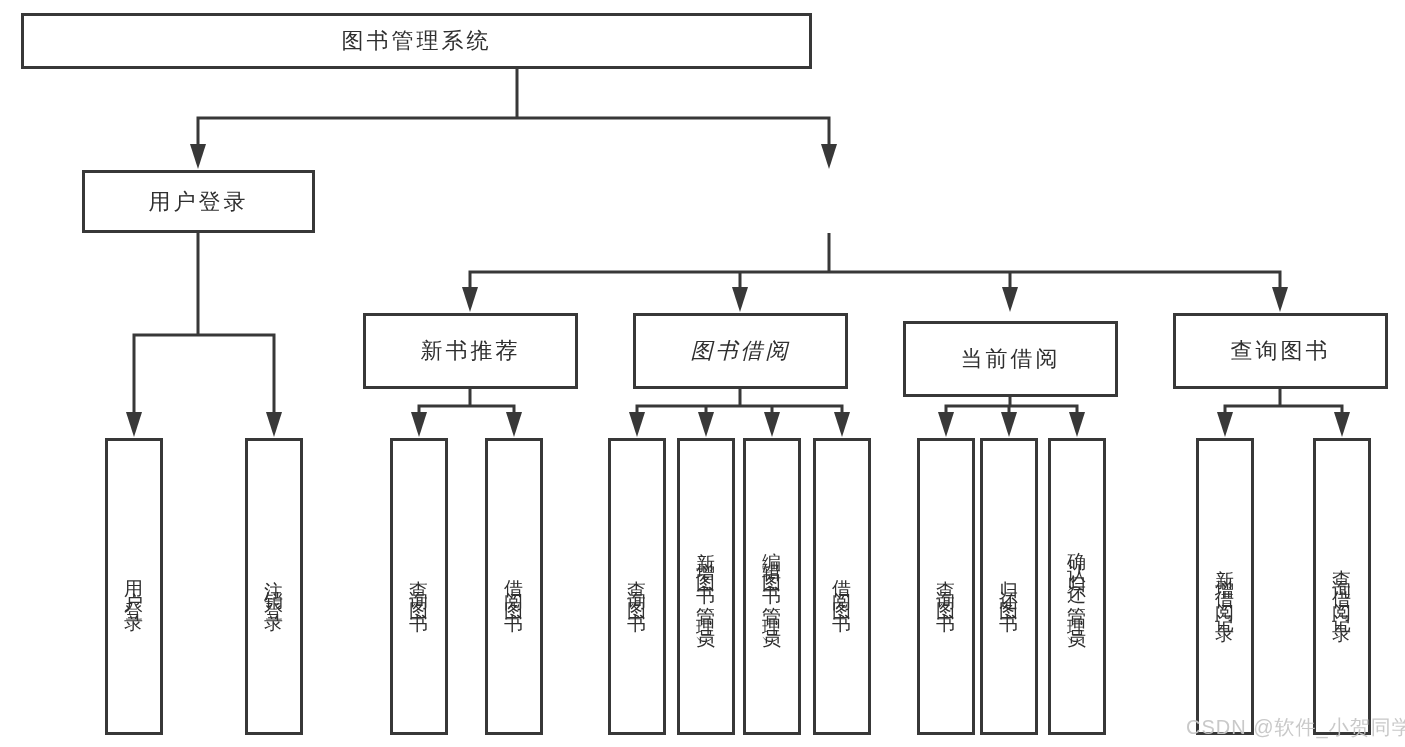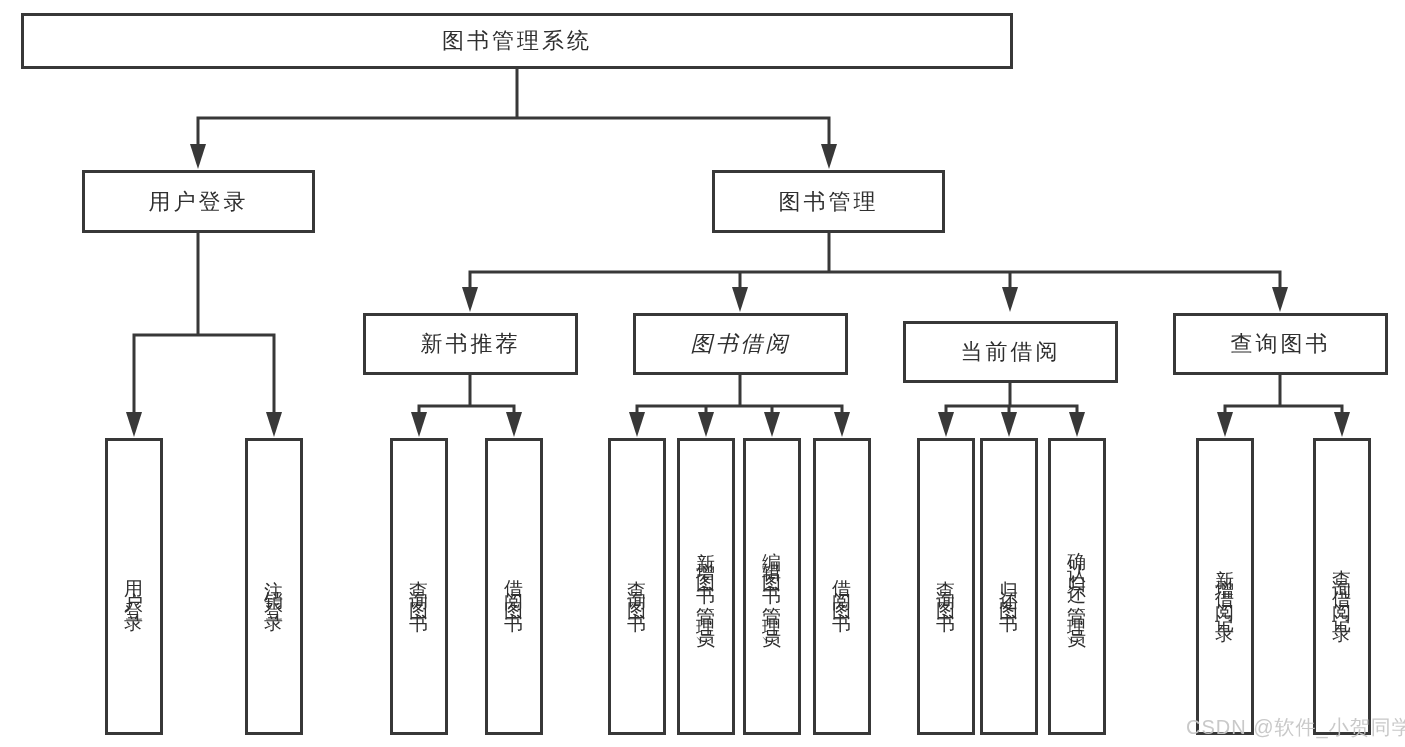--- a/index.html
+++ b/index.html
@@ -44,24 +44,24 @@
     position:absolute;
     left:1186px;
     top:714px;
     font-size:20px;
     letter-spacing:1px;
     color:rgba(198,198,198,0.95);
     z-index:5;
     white-space:nowrap;
   }
   
-  #root-box      {left:21px;  top:13px;  width:992px; height:56px;}
+  #root-box      {left:21px;  top:13px;  width:791px; height:56px;}
   #user-login    {left:82px;  top:170px; width:233px; height:63px;}
   #book-mgmt     {left:712px; top:170px; width:233px; height:63px;}
-  .lvl3{top:313px; width:215px; height:62px;}
+  .lvl3{top:313px; width:215px; height:76px;}
   #new-book-rec  {left:363px;}
   #book-borrow   {left:633px;font-style:italic;}
   #current-borrow{left:903px;margin-top:8px;}
   #borrow-records{left:1173px;}
   .leaf{top:438px; width:58px; height:297px;}
   #leaf-ul-login   {left:105px;}
   #leaf-ul-logout  {left:245px;}
   #leaf-nb-query   {left:390px;}
   #leaf-nb-borrow  {left:485px;}
   #leaf-bb-query   {left:608px;}
@@ -122,23 +122,20 @@
     </g>
   </svg>
 
   <div class="node" id="root-box">
     <span class="h-label">图书管理系统</span>
   </div>
 
   <div class="node" id="user-login">
     <span class="h-label">用户登录</span>
   </div>
-  <div class="node" id="book-mgmt">
-    <span class="h-label">图书管理</span>
-  </div>
 
   <div class="node lvl3" id="new-book-rec">
     <span class="h-label">新书推荐</span>
   </div>
   <div class="node lvl3" id="book-borrow">
     <span class="h-label">图书借阅</span>
   </div>
   <div class="node lvl3" id="current-borrow">
     <span class="h-label">当前借阅</span>
   </div>

